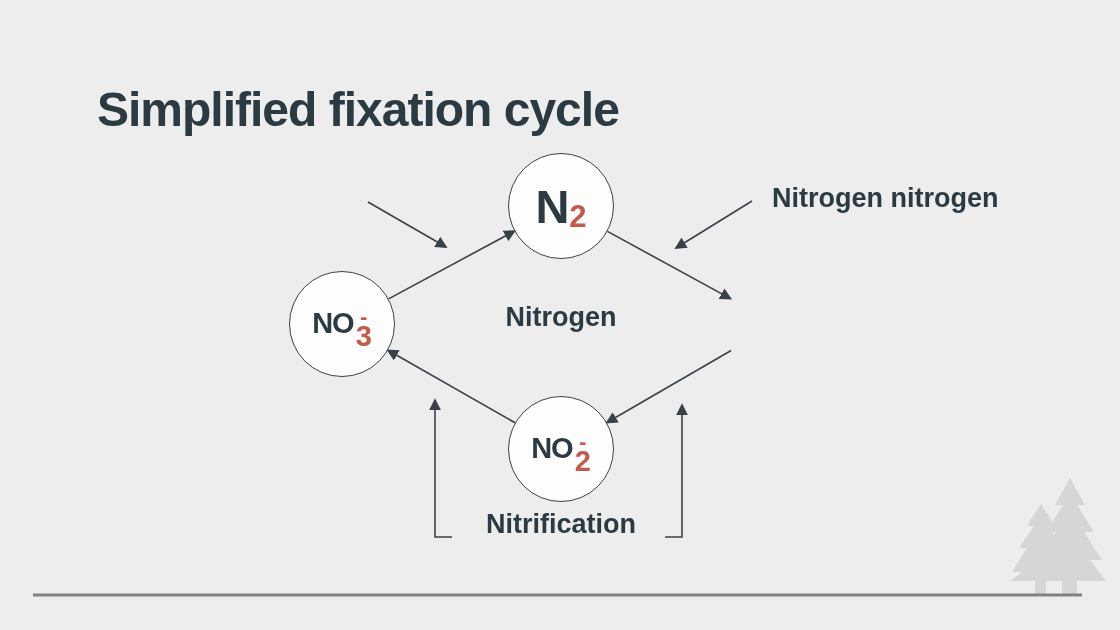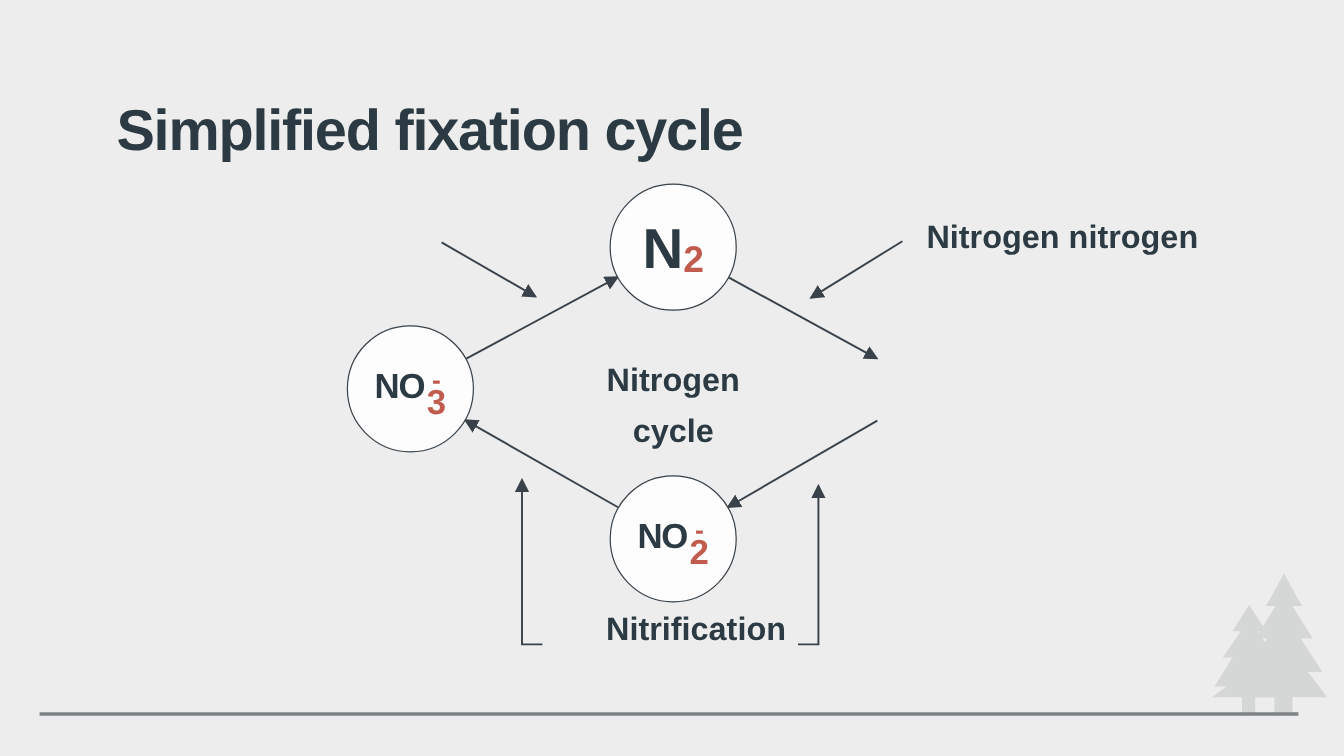--- a/index.html
+++ b/index.html
@@ -83,21 +83,21 @@
   .process-label {
     position: absolute;
     font-size: 27px;
     font-weight: 700;
     color: #2B3A43;
     z-index: 2;
     white-space: nowrap;
   }
   .label-denitrification { left: 97px;  top: 183px; }
   .label-fixation        { left: 772px; top: 183px; }
-  .label-nitrification   { left: 580px; top: 509px; transform: translateX(-50%); }
+  .label-nitrification   { left: 561px; top: 509px; transform: translateX(-50%); }
   .center-label {
     position: absolute;
     left: 561px; top: 284px;
     transform: translateX(-50%);
     text-align: center;
     font-size: 27px;
     font-weight: 700;
     line-height: 42px;
     color: #2B3A43;
     z-index: 2;
@@ -167,19 +167,18 @@
       <span class="f-main">NO</span>
       <span class="f-stack">
         <span class="f-sup">-</span>
         <span class="f-sub">2</span>
       </span>
     </div>
   </div>
 
   <div class="center-label">
     <div>Nitrogen</div>
-    <div>cycle</div>
   </div>
 
   <div class="process-label label-fixation">Nitrogen nitrogen</div>
   <div class="process-label label-nitrification">Nitrification</div>
 
 </div>
 
 </body></html>

